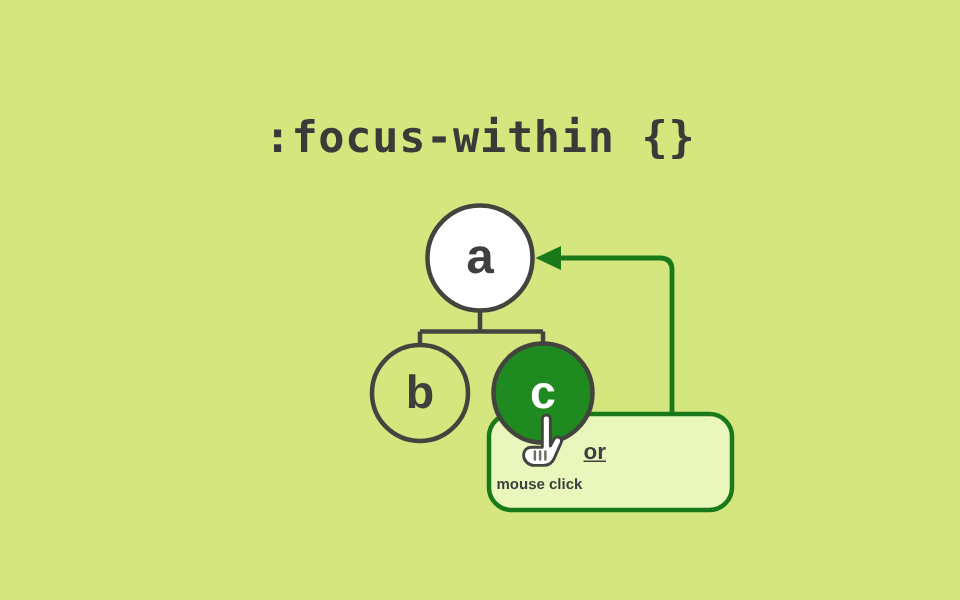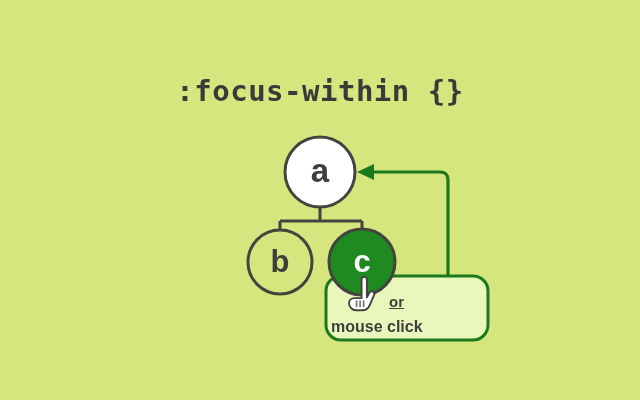--- a/index.html
+++ b/index.html
@@ -90,21 +90,21 @@
     color: #3f3f3d;
     font-size: 13px;
     font-weight: bold;
     line-height: 18px;
     text-align: center;
   }
   #callout-caption {
     position: absolute;
     left: 331px;
     top: 318px;
-    font-size: 16px;
+    font-size: 10px;
     font-weight: bold;
     color: #3f3f3d;
     white-space: nowrap;
   }
 </style>
 </head>
 <body>
 
 <div id="stage">
 

